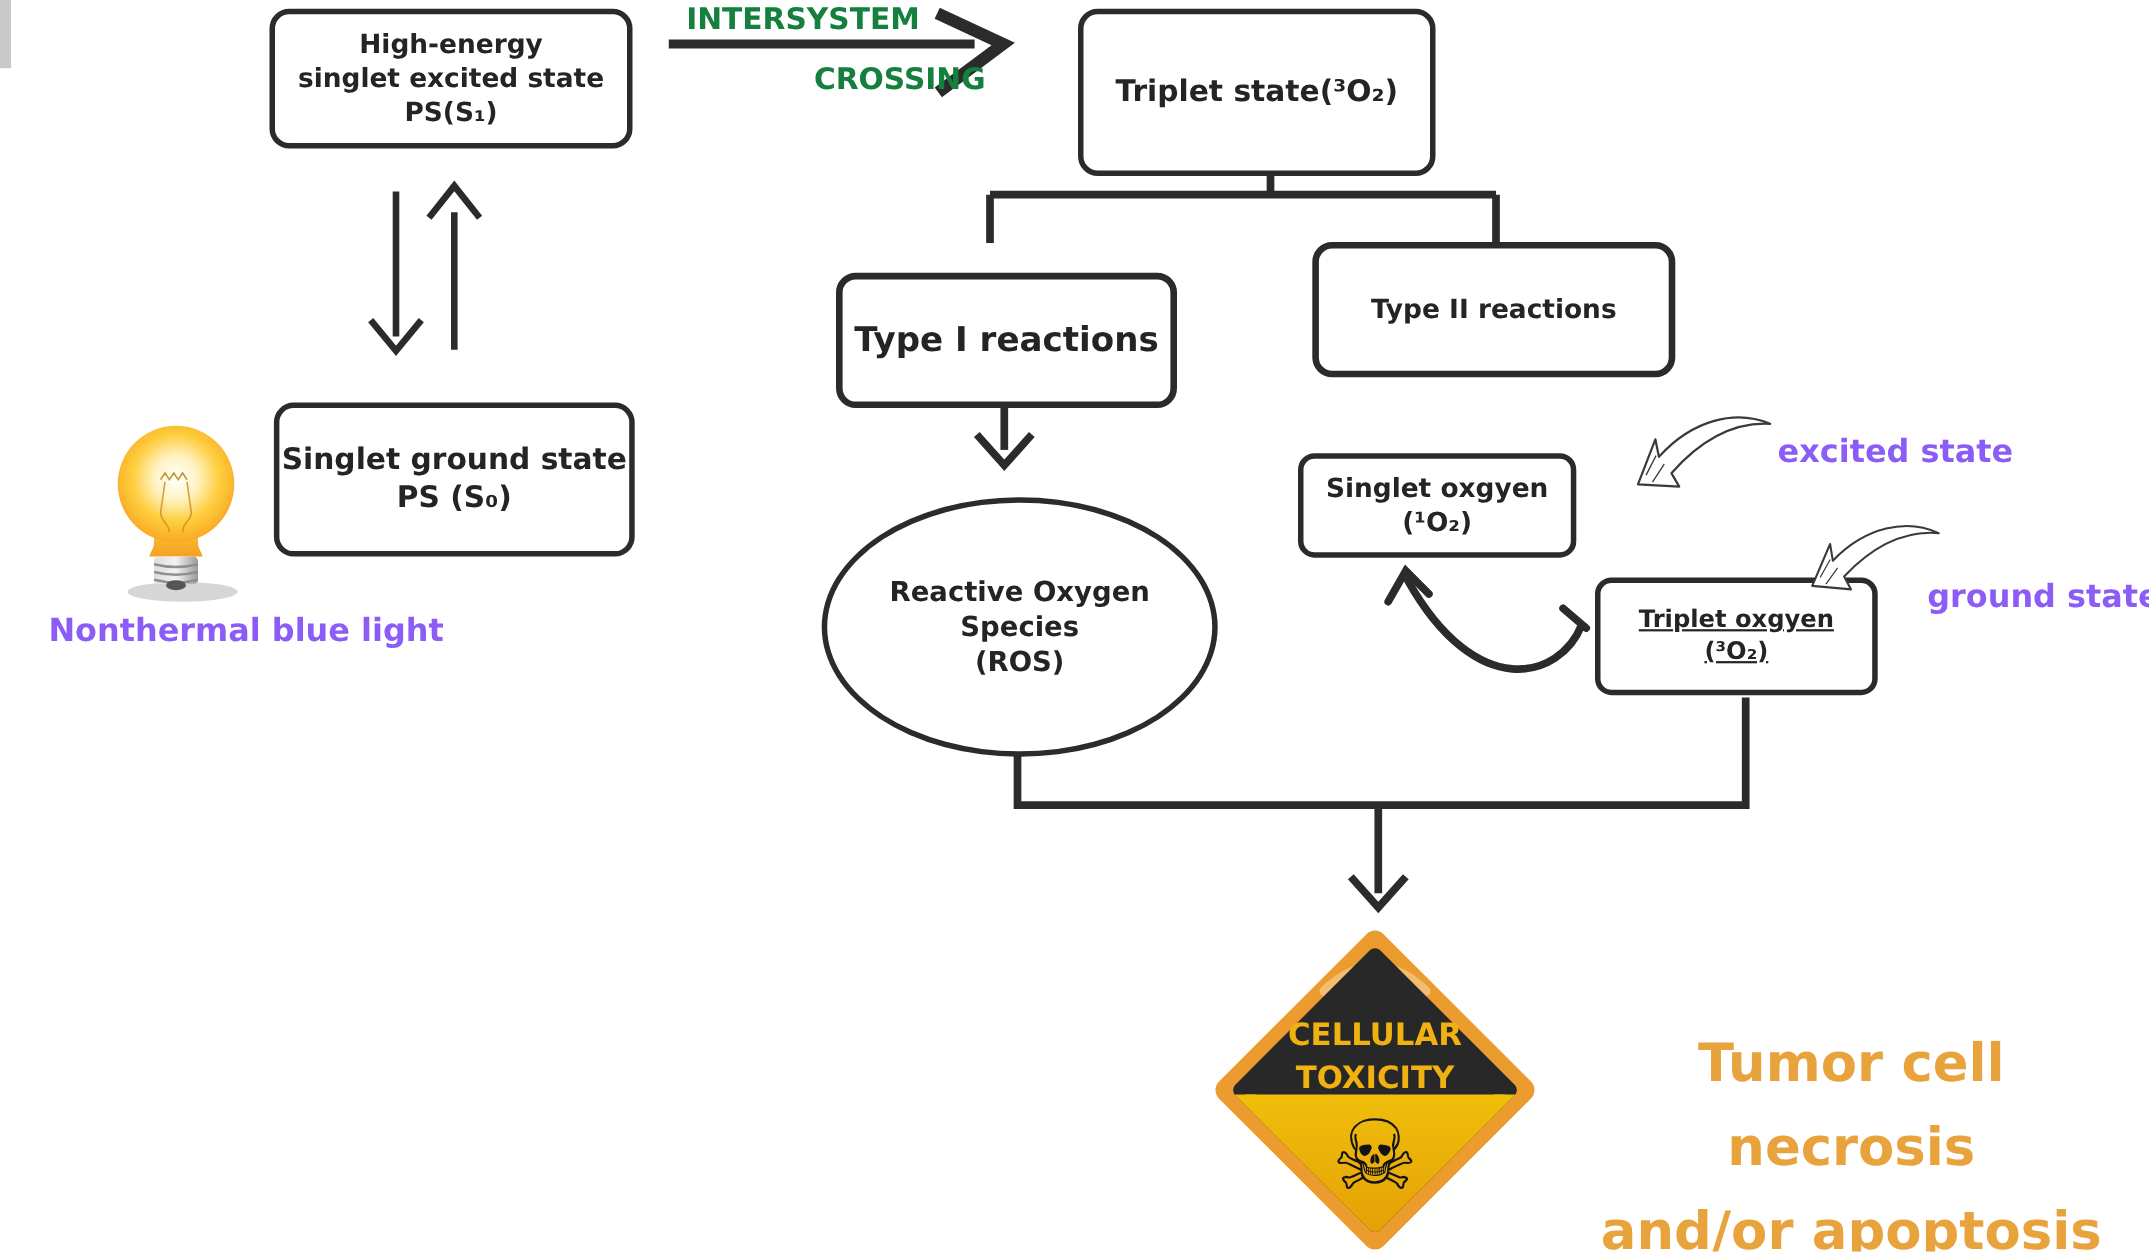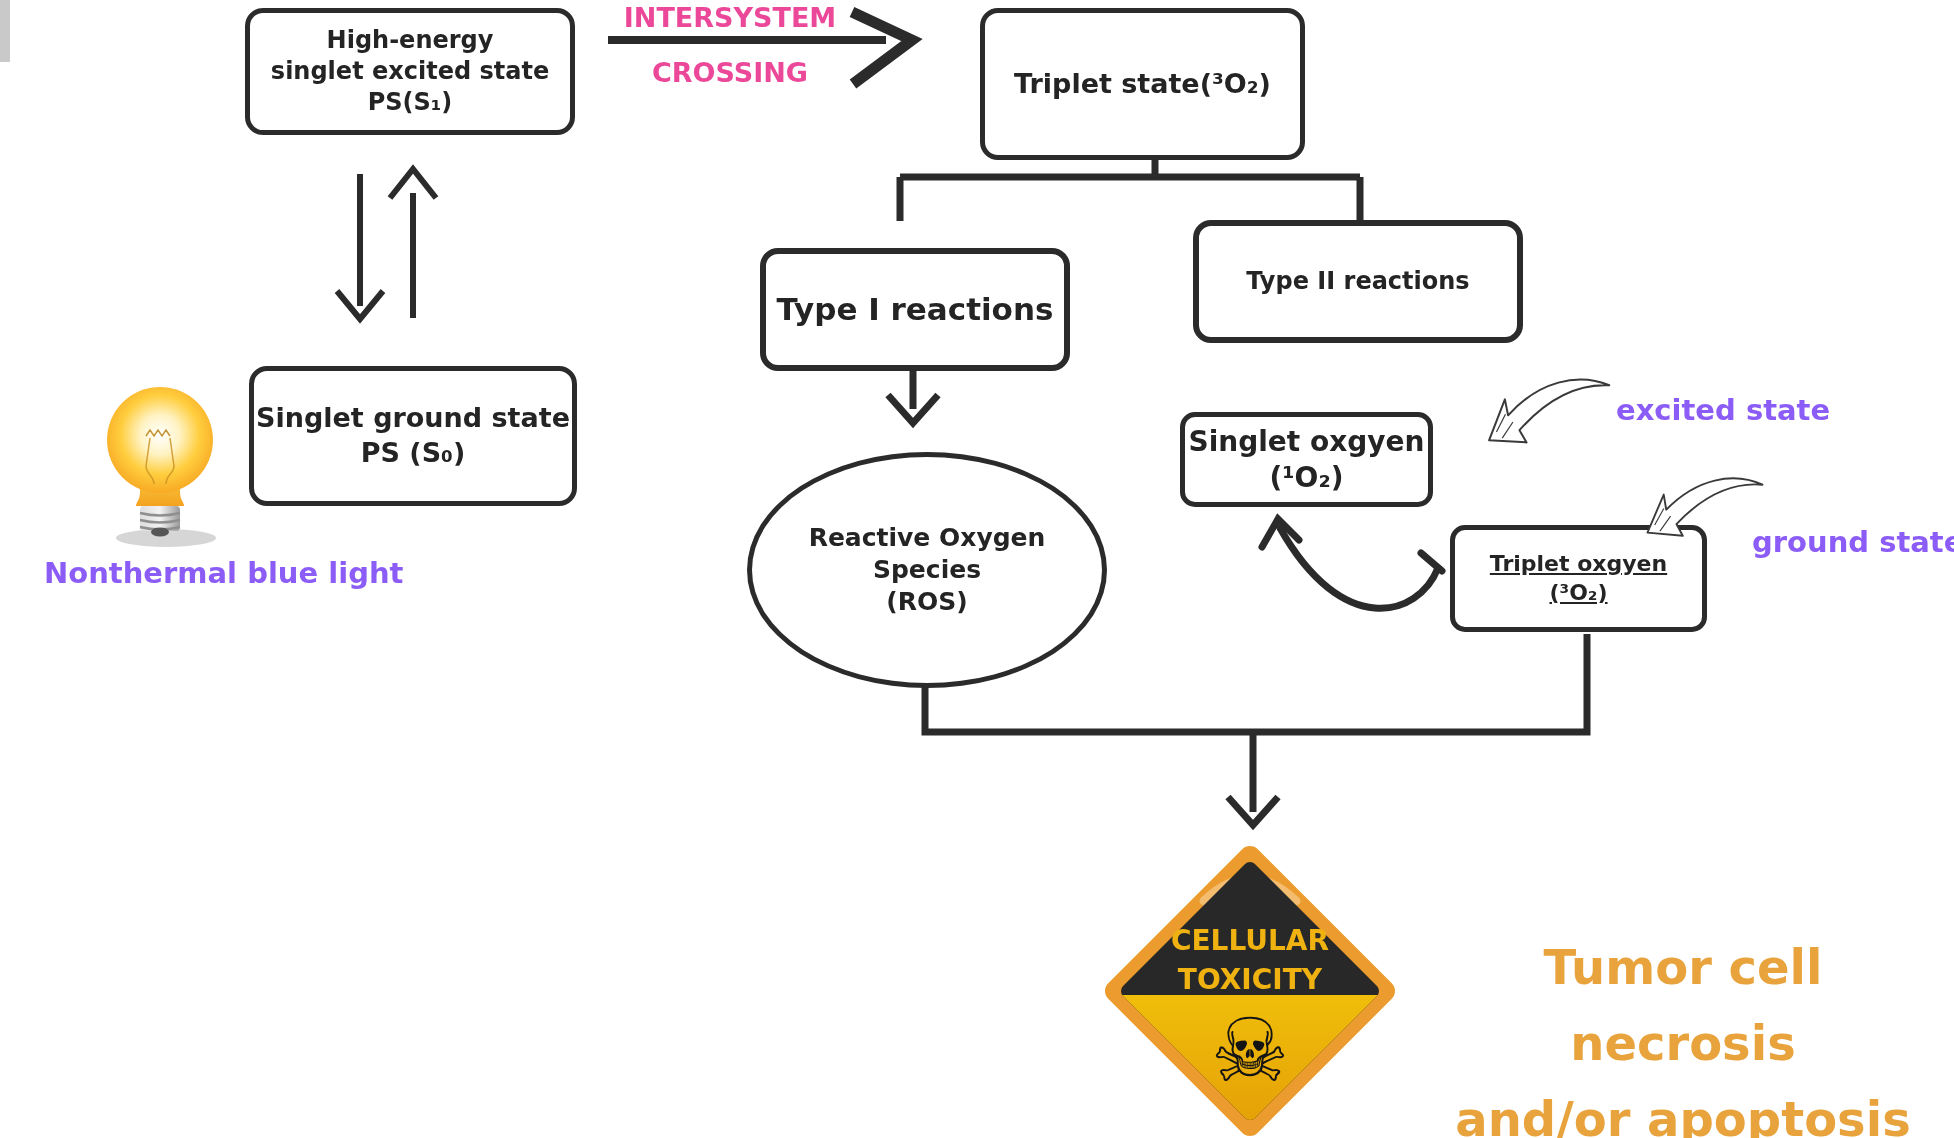--- a/index.html
+++ b/index.html
@@ -3,21 +3,21 @@
 <meta charset="utf-8">
 <style>
   html,body{margin:0;padding:0;background:#fff;}
   .canvas{position:relative;width:1954px;height:1138px;background:#ffffff;overflow:hidden;
           font-family:"DejaVu Sans","Liberation Sans",sans-serif;color:#242424;}
   .abs{position:absolute;}
   .box{position:absolute;box-sizing:border-box;border:5px solid #2b2b2b;border-radius:18px;
        background:#fff;display:flex;flex-direction:column;align-items:center;justify-content:center;
        text-align:center;font-weight:bold;color:#242424;line-height:1.28;}
   .lbl{position:absolute;font-weight:bold;color:#8b5cf6;white-space:nowrap;}
-  .blue{color:#ec4899;}
+  .blue{color:#15803d;}
   .outcome{position:absolute;font-weight:bold;color:#E8A33C;text-align:center;line-height:1.58;}
   svg{display:block;}
   .nofit{pointer-events:none;}
 </style>
 </head>
 <body>
 
 <div class="canvas">
 
   <div class="abs" style="left:0;top:0;width:10px;height:62px;background:#c9c9c9;"></div>
@@ -42,21 +42,21 @@
     </g>
   </svg>
 
   <div class="box" style="left:245px;top:8px;width:330px;height:127px;font-size:24px;">
     <div>High-energy</div>
     <div>singlet excited state</div>
     <div>PS(S₁)</div>
   </div>
 
   <div class="lbl blue" style="left:598px;top:2px;width:264px;text-align:center;font-size:27px;">INTERSYSTEM</div>
-  <div class="lbl blue" style="left:598px;top:57px;width:264px;text-align:center;font-size:27px;">CROSSING</div>
+  <div class="lbl blue" style="left:632px;top:57px;width:264px;text-align:right;font-size:27px;">CROSSING</div>
 
   <div class="box" style="left:980px;top:8px;width:325px;height:152px;font-size:27px;">
     <div>Triplet state(³O₂)</div>
   </div>
 
   <div class="box" style="left:760px;top:220px;width:310px;height:123px;font-size:31px;border-width:6px;margin-top:28px;">
     <div>Type I reactions</div>
   </div>
 
   <div class="box" style="left:1193px;top:220px;width:330px;height:123px;font-size:24px;border-width:6px;">
@@ -66,21 +66,21 @@
   <div class="box" style="left:249px;top:366px;width:328px;height:140px;font-size:27px;justify-content:center;">
     <div>Singlet ground state</div>
     <div>PS (S₀)</div>
   </div>
 
   <div class="box" style="left:747px;top:452px;width:360px;height:236px;border-radius:50%;font-size:25px;">
     <div>Reactive Oxygen Species</div>
     <div>(ROS)</div>
   </div>
 
-  <div class="box" style="left:1180px;top:412px;width:253px;height:95px;font-size:28px;border-radius:15px;">
+  <div class="box" style="left:1180px;top:412px;width:253px;height:95px;font-size:24px;border-radius:15px;">
     <div>Singlet oxgyen</div>
     <div>(¹O₂)</div>
   </div>
 
   <div class="box" style="left:1450px;top:525px;width:257px;height:107px;font-size:22px;border-radius:15px;text-decoration:underline;">
     <div>Triplet oxgyen</div>
     <div>(³O₂)</div>
   </div>
 
   <svg class="abs nofit" style="left:1478px;top:370px;transform:rotate(-22deg);" width="140" height="80" viewBox="0 0 140 80">

